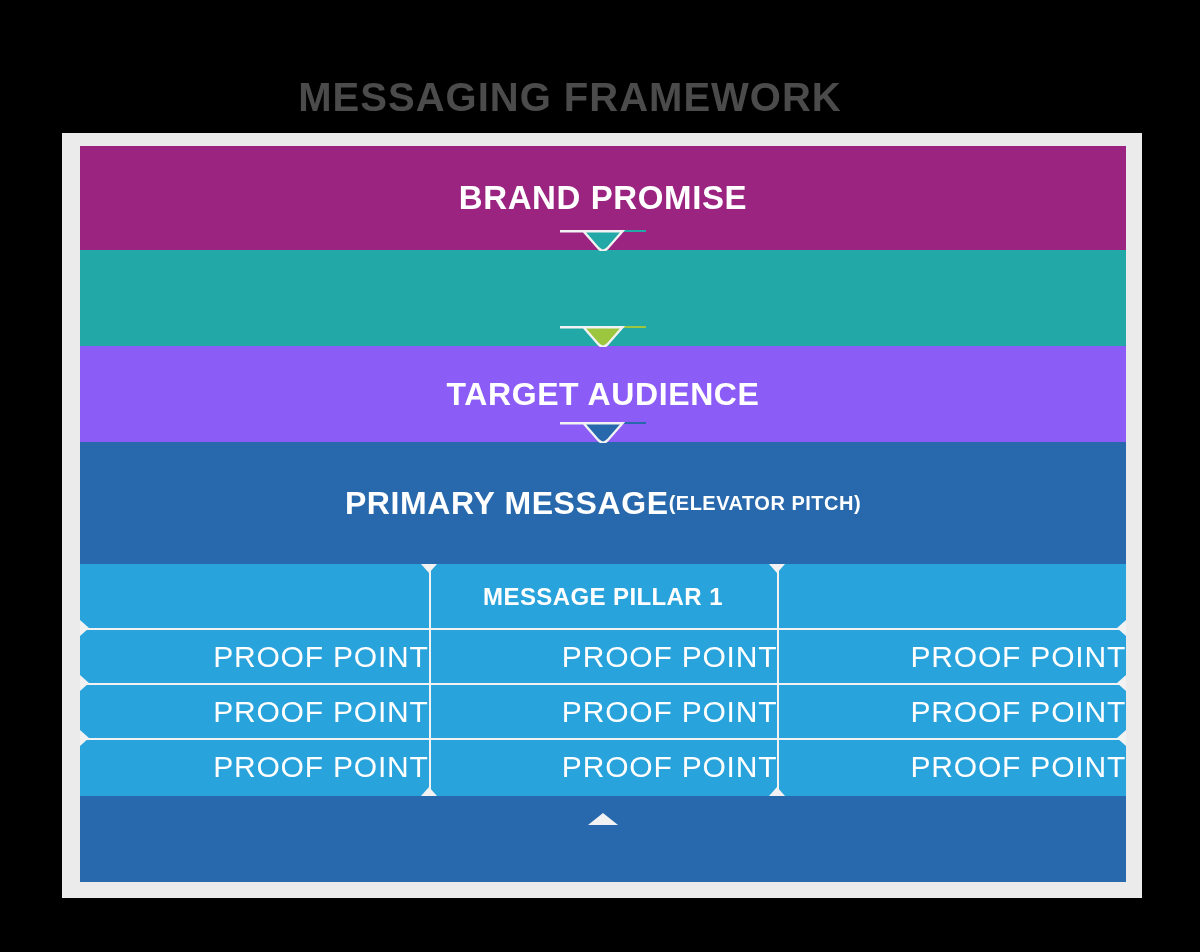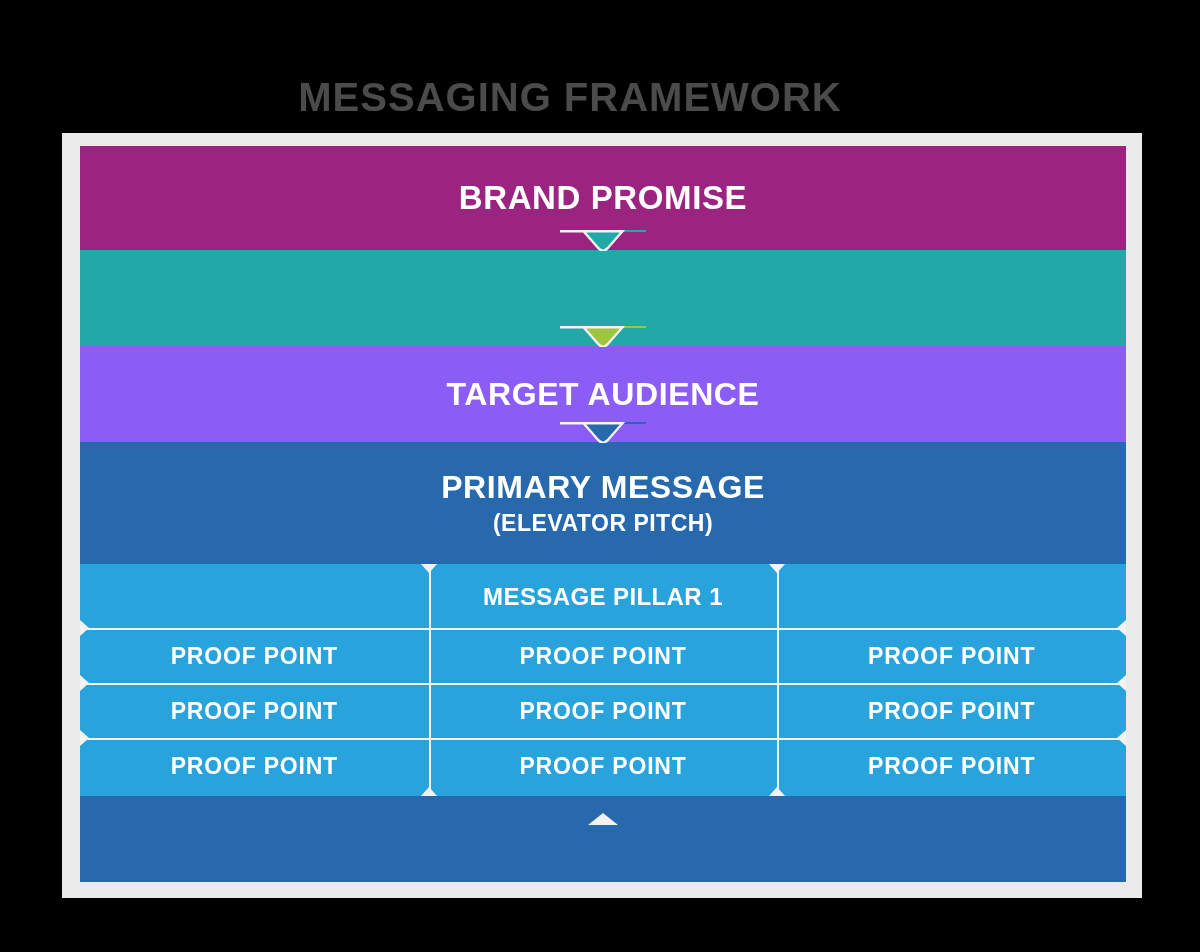--- a/index.html
+++ b/index.html
@@ -98,29 +98,29 @@
   #band-audience {
     top: 200px;
     height: 96px;
     background: #8b5cf6;
     font-size: 32px;
   }
   #band-primary {
     top: 296px;
     height: 122px;
     background: #2769ac;
-    flex-direction: column;
+    flex-direction: row;
     justify-content: center;
   }
   #primary-main {
     font-size: 32px;
     line-height: 40px;
   }
   #primary-sub {
-    font-size: 23px;
+    font-size: 20px;
     line-height: 32px;
     font-weight: bold;
     letter-spacing: 0.5px;
   }
 
   
   #pillar-grid {
     position: absolute;
     left: 0;
     top: 418px;
@@ -147,23 +147,24 @@
     text-transform: uppercase;
     user-select: none;
     background: #29a3dc;
   }
   .cell-pillar {
     font-size: 24px;
     font-weight: bold;
     letter-spacing: 0.4px;
   }
   .cell-proof {
-    font-size: 23px;
-    font-weight: bold;
+    font-size: 30px;
+    font-weight: normal;
     letter-spacing: 0.8px;
+    justify-content: flex-end;
   }
 
   
   .hline {
     position: absolute;
     left: 0;
     width: 100%;
     height: 2px;
     background: #f2f2f2;
     z-index: 5;

